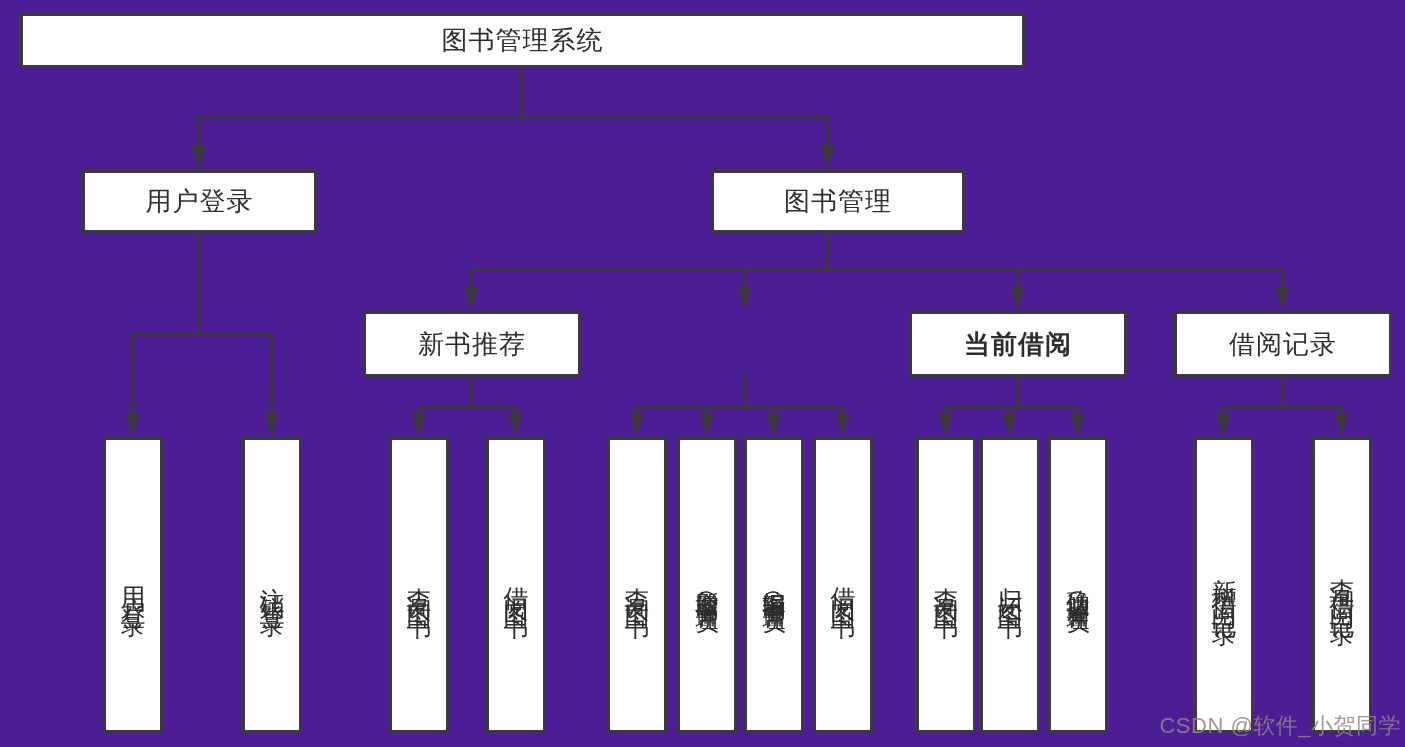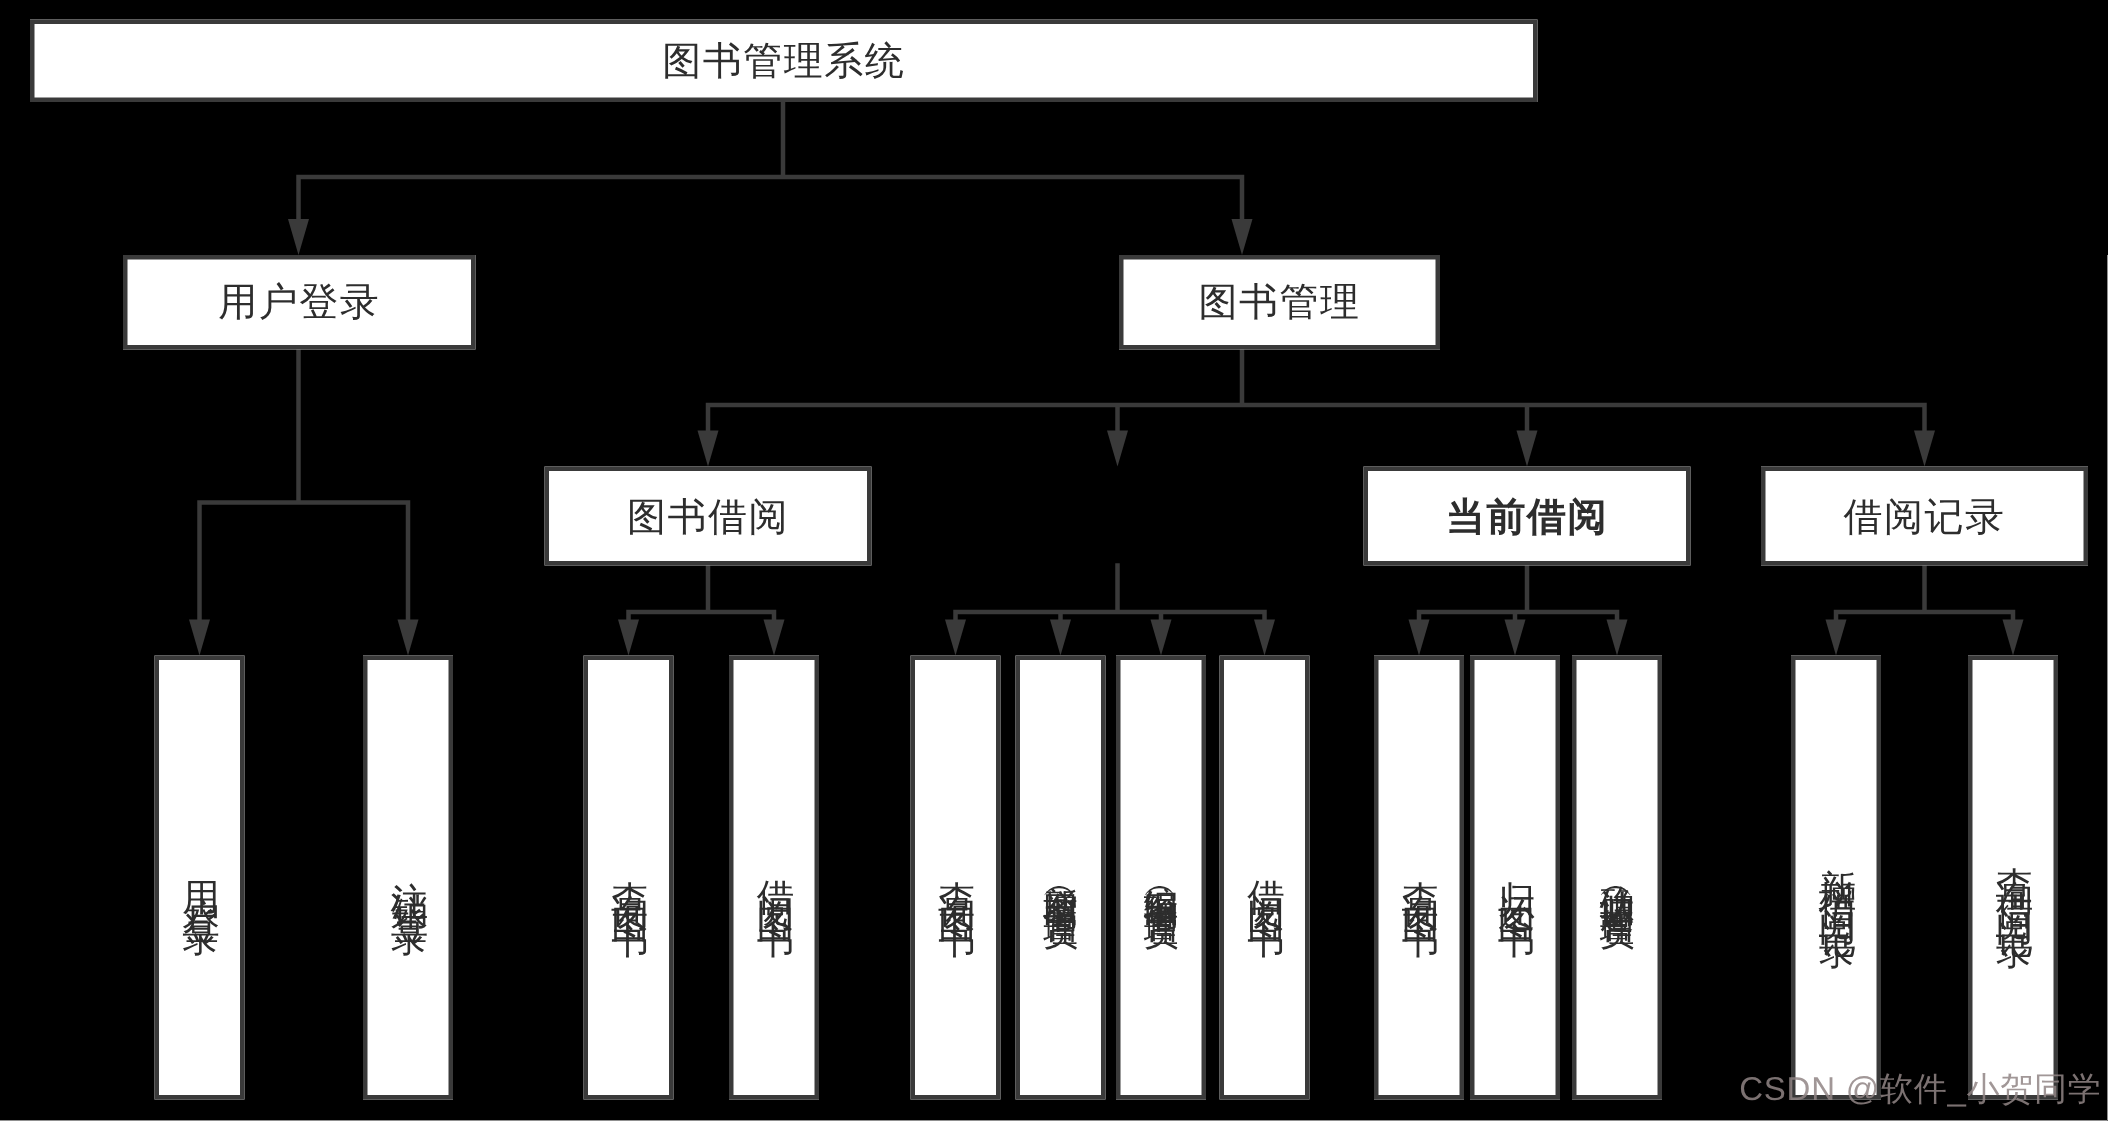--- a/index.html
+++ b/index.html
@@ -1,17 +1,17 @@
 <!DOCTYPE html>
 <html><head>
 <meta charset="utf-8">
 <style>
   html,body{margin:0;padding:0;background:#ffffff;}
   .canvas{
-    position:relative;width:1405px;height:747px;background:#000000;overflow:hidden;
+    position:relative;width:1405px;height:747px;background:#4c1d95;overflow:hidden;
     font-family:"Liberation Sans","DejaVu Sans",sans-serif;color:#2d2d2d;
   }
   .wires{position:absolute;left:0;top:0;z-index:1;}
   .box{
     position:absolute;z-index:2;background:#ffffff;border:3px solid #3a3a3a;
     box-sizing:border-box;display:flex;align-items:center;justify-content:center;
   }
   .hbox{font-size:26px;letter-spacing:1px;white-space:nowrap;}
   .vbox span{
     writing-mode:vertical-rl;text-orientation:mixed;
@@ -57,23 +57,23 @@
       <polygon points="1003,413 1017,413 1010,437"></polygon>
       <polygon points="1071,413 1085,413 1078,437"></polygon>
       <polygon points="1217,413 1231,413 1224,437"></polygon>
       <polygon points="1335,413 1349,413 1342,437"></polygon>
     </g>
   </svg>
 
   <div class="box hbox" style="left:20px;top:13px;width:1005px;height:55px;">图书管理系统</div>
 
   <div class="box hbox" style="left:82px;top:170px;width:235px;height:63px;">用户登录</div>
-  <div class="box hbox" style="left:746px;top:170px;width:214px;height:63px;">图书管理</div>
+  <div class="box hbox" style="left:711px;top:170px;width:254px;height:63px;">图书管理</div>
 
-  <div class="box hbox" style="left:363px;top:311px;width:218px;height:66px;">图书借阅</div>
+  <div class="box hbox" style="left:363px;top:311px;width:218px;height:66px;">新书推荐</div>
   <div class="box hbox" style="left:909px;top:311px;width:218px;height:66px;font-weight:bold;">当前借阅</div>
   <div class="box hbox" style="left:1174px;top:311px;width:218px;height:66px;">借阅记录</div>
 
   <div class="box vbox" style="left:103px;top:437px;width:60px;height:296px;">
     <span>用户登录</span>
   </div>
   <div class="box vbox" style="left:242px;top:437px;width:60px;height:296px;">
     <span>注销登录</span>
   </div>
 

